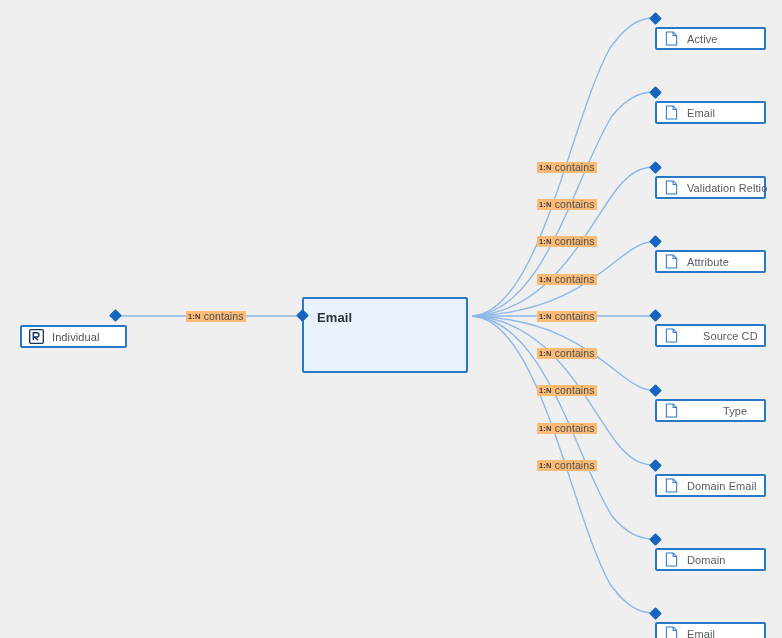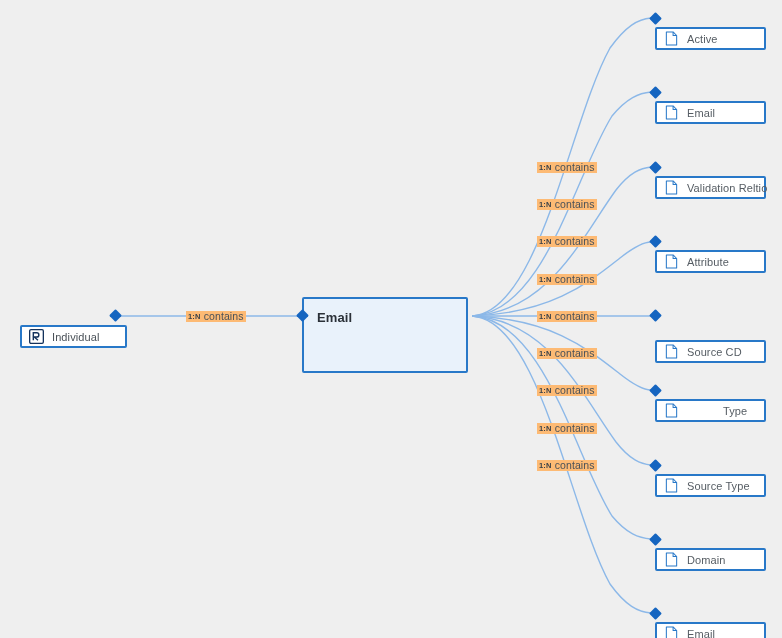--- a/index.html
+++ b/index.html
@@ -252,42 +252,42 @@
       </div>
       <div class="anchor" style="left: 651px; top: 163px;"></div>
       <div class="node attr-node" style="top: 230px;">
         <svg class="doc-icon" viewBox="0 0 13 16">
           <path d="M1 1 H8.2 L12 4.8 V15 H1 Z" fill="#ffffff" stroke="#2878c8" stroke-width="1.1" stroke-linejoin="round"></path>
           <path d="M8.2 1 V4.8 H12" fill="none" stroke="#2878c8" stroke-width="1.1" stroke-linejoin="round"></path>
         </svg>
         <span class="label">Attribute</span>
       </div>
       <div class="anchor" style="left: 651px; top: 237px;"></div>
-      <div class="node attr-node" style="top: 320px;">
+      <div class="node attr-node" style="top: 304px; gap: 16px;">
         <svg class="doc-icon" viewBox="0 0 13 16">
           <path d="M1 1 H8.2 L12 4.8 V15 H1 Z" fill="#ffffff" stroke="#2878c8" stroke-width="1.1" stroke-linejoin="round"></path>
           <path d="M8.2 1 V4.8 H12" fill="none" stroke="#2878c8" stroke-width="1.1" stroke-linejoin="round"></path>
         </svg>
         <span class="label">Source CD</span>
       </div>
       <div class="anchor" style="left: 651px; top: 311px;"></div>
       <div class="node attr-node" style="top: 379px; gap: 36px;">
         <svg class="doc-icon" viewBox="0 0 13 16">
           <path d="M1 1 H8.2 L12 4.8 V15 H1 Z" fill="#ffffff" stroke="#2878c8" stroke-width="1.1" stroke-linejoin="round"></path>
           <path d="M8.2 1 V4.8 H12" fill="none" stroke="#2878c8" stroke-width="1.1" stroke-linejoin="round"></path>
         </svg>
         <span class="label">Type</span>
       </div>
       <div class="anchor" style="left: 651px; top: 386px;"></div>
       <div class="node attr-node" style="top: 454px;">
         <svg class="doc-icon" viewBox="0 0 13 16">
           <path d="M1 1 H8.2 L12 4.8 V15 H1 Z" fill="#ffffff" stroke="#2878c8" stroke-width="1.1" stroke-linejoin="round"></path>
           <path d="M8.2 1 V4.8 H12" fill="none" stroke="#2878c8" stroke-width="1.1" stroke-linejoin="round"></path>
         </svg>
-        <span class="label">Source Type</span>
+        <span class="label">Domain Email</span>
       </div>
       <div class="anchor" style="left: 651px; top: 461px;"></div>
       <div class="node attr-node" style="top: 528px;">
         <svg class="doc-icon" viewBox="0 0 13 16">
           <path d="M1 1 H8.2 L12 4.8 V15 H1 Z" fill="#ffffff" stroke="#2878c8" stroke-width="1.1" stroke-linejoin="round"></path>
           <path d="M8.2 1 V4.8 H12" fill="none" stroke="#2878c8" stroke-width="1.1" stroke-linejoin="round"></path>
         </svg>
         <span class="label">Domain</span>
       </div>
       <div class="anchor" style="left: 651px; top: 535px;"></div>

